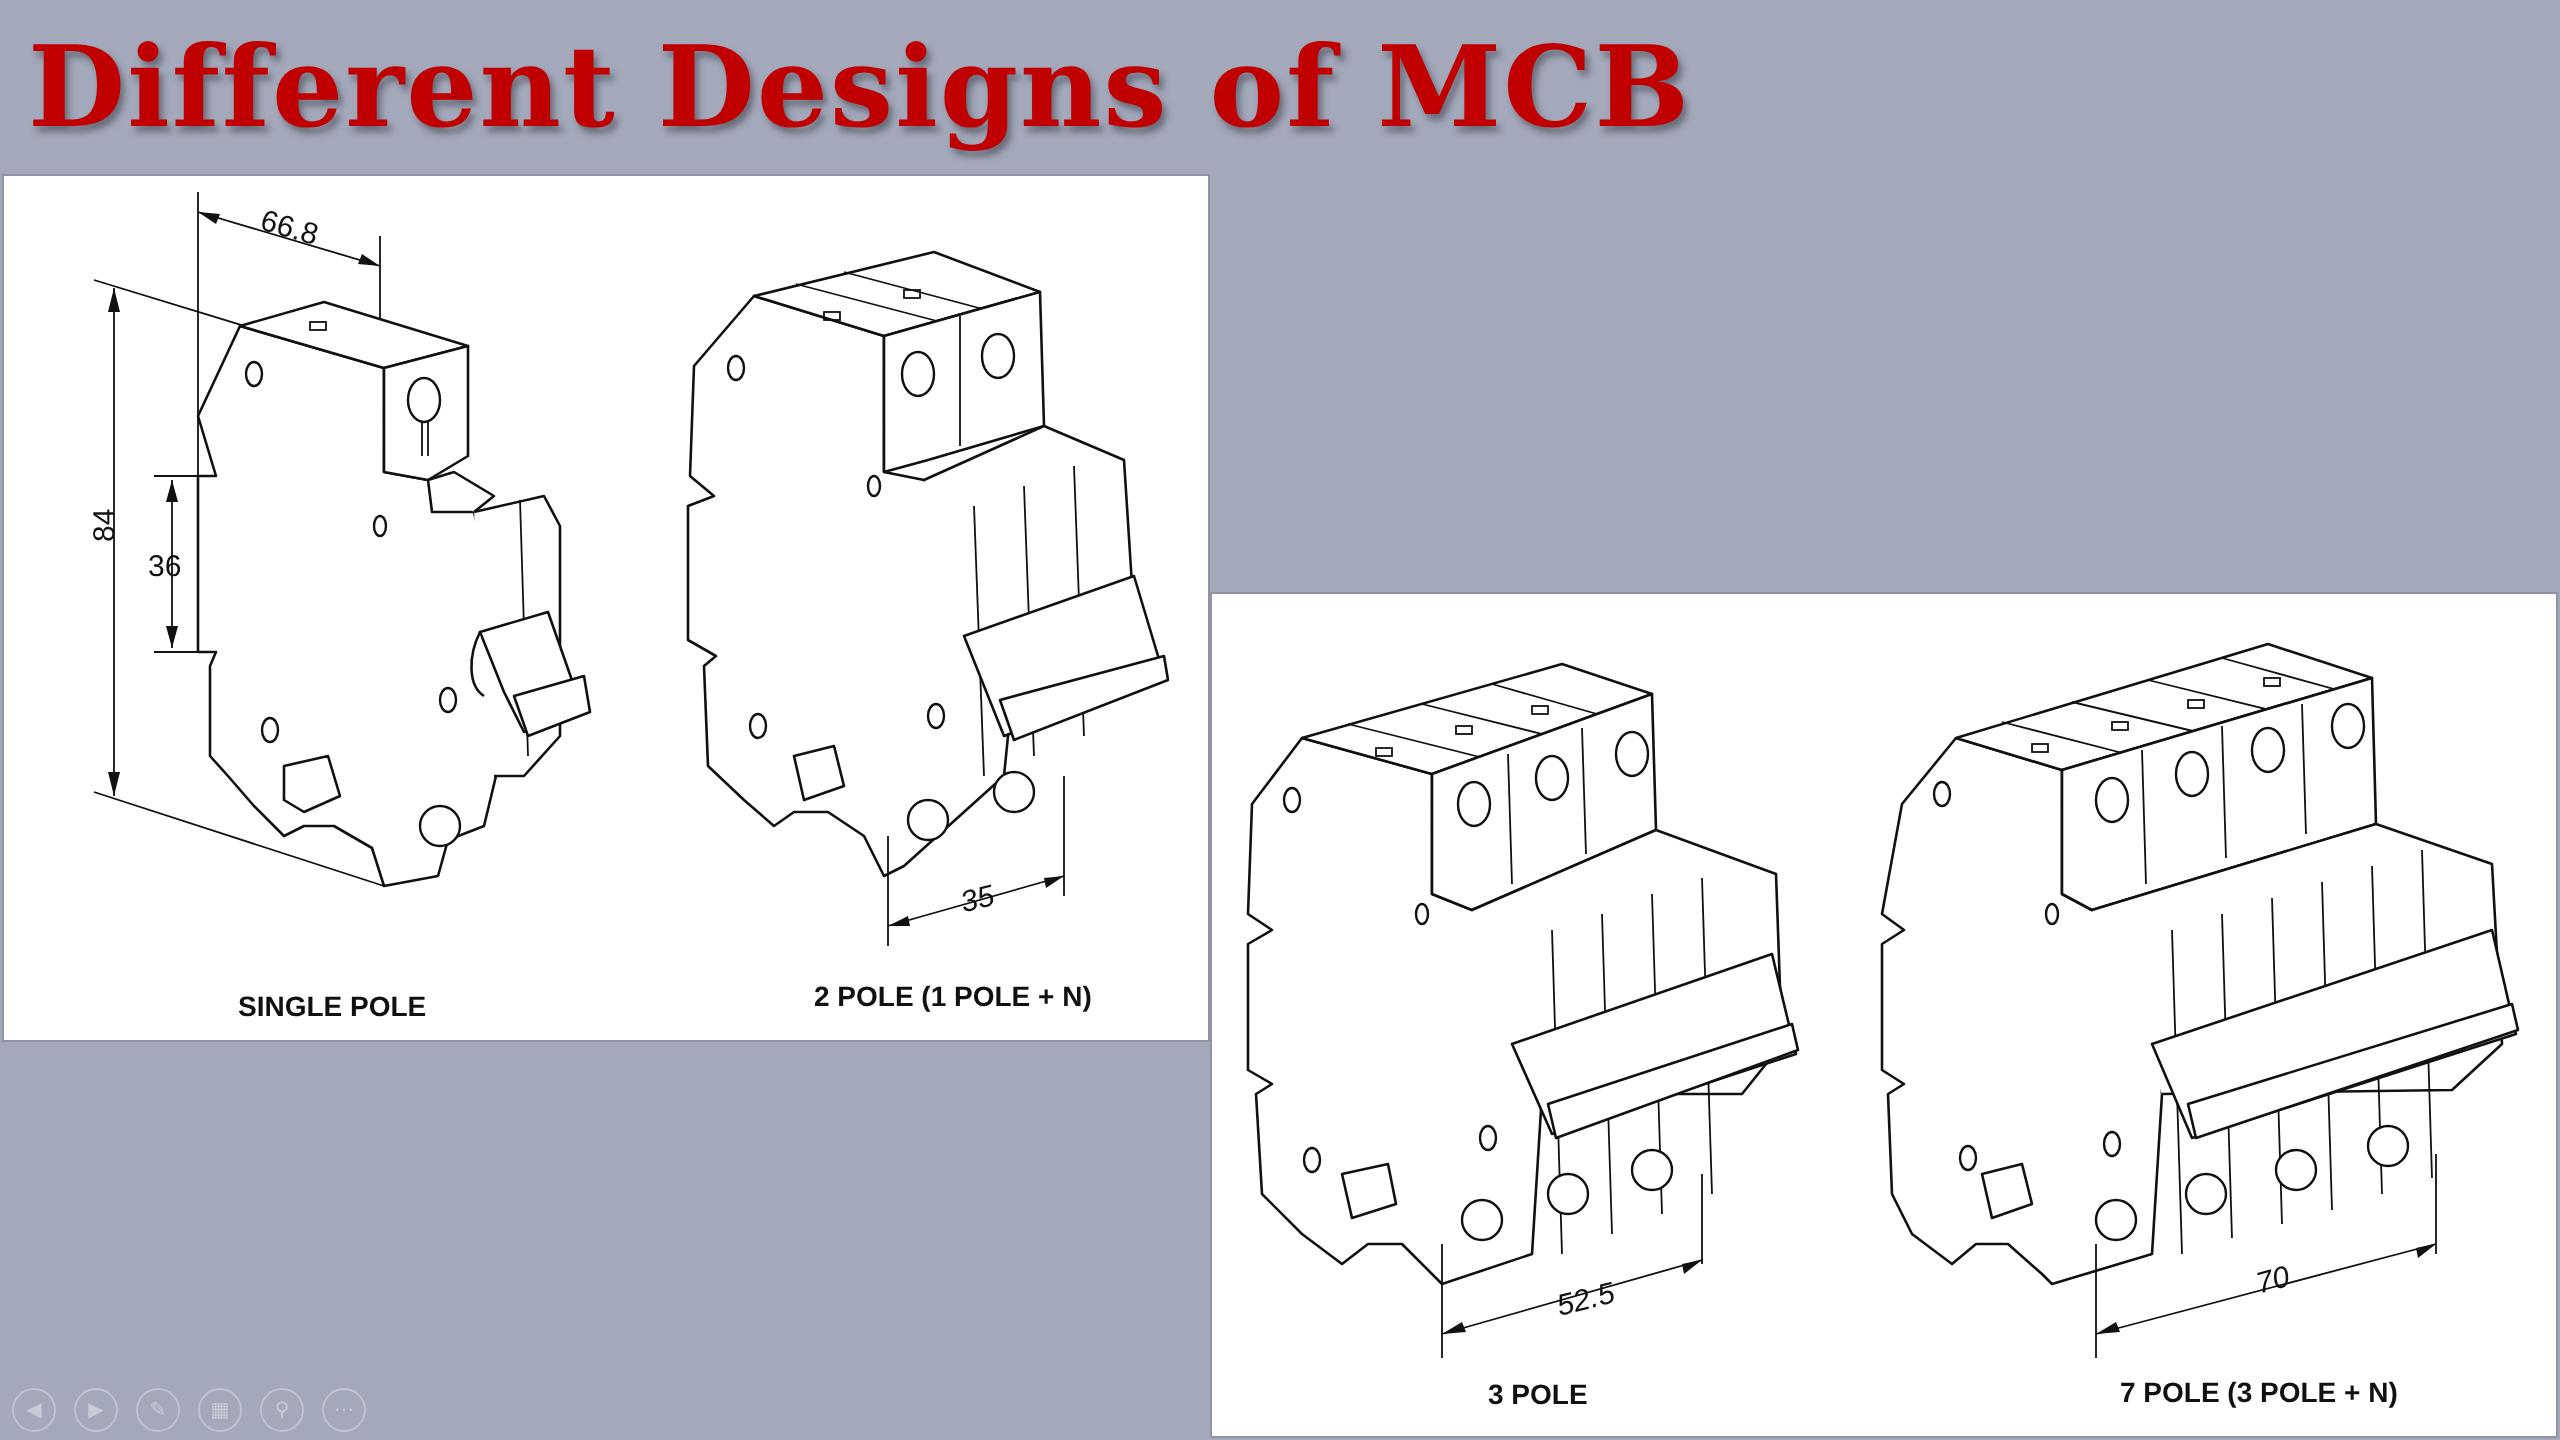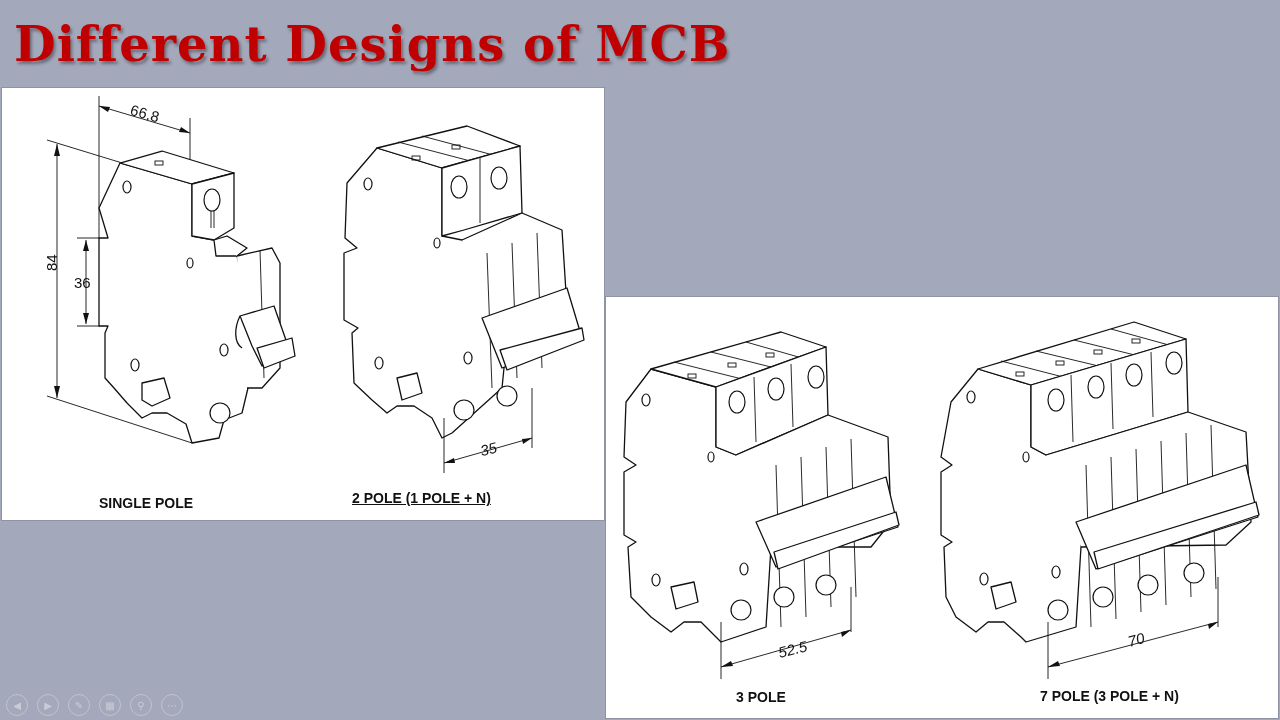--- a/index.html
+++ b/index.html
@@ -4,35 +4,36 @@
   <style>
     html, body { margin: 0; padding: 0; }
     body {
       width: 1280px; height: 720px; overflow: hidden; position: relative;
       background: #a3a8ba;
       font-family: "Liberation Sans", sans-serif;
     }
     .slide-title {
       position: absolute; left: 14px; top: 6px;
       font-family: "DejaVu Serif", serif;
-      font-weight: bold; font-size: 48px; letter-spacing: 1px;
+      font-weight: bold; font-size: 56px; letter-spacing: 1px;
       color: #c00000;
       text-shadow: 2px 3px 3px rgba(60,60,70,0.55);
       white-space: nowrap; line-height: 76px;
     }
     .panel {
       position: absolute; background: #ffffff;
       box-shadow: 0 0 0 1px #8f93a3;
     }
     .panel-top { left: 2px; top: 88px; width: 602px; height: 432px; }
     .panel-bottom { left: 606px; top: 297px; width: 672px; height: 421px; }
     .panel svg { position: absolute; left: 0; top: 0; }
     .caption {
       position: absolute; font-weight: bold; font-size: 14px; color: #111;
       white-space: nowrap;
+      margin-left: 20px;
     }
     .dim {
       font-family: "Liberation Sans", sans-serif; font-size: 15px; fill: #111;
     }
     .dim-i { font-style: italic; }
     .nav {
       position: absolute; left: 6px; bottom: 4px; display: flex; gap: 9px;
     }
     .nav-btn {
       width: 22px; height: 22px; border-radius: 50%;
@@ -123,21 +124,21 @@
 
       <line class="th" x1="442" y1="330" x2="442" y2="385"></line>
       <line class="th" x1="530" y1="300" x2="530" y2="360"></line>
       <line class="th" x1="442" y1="375" x2="530" y2="350"></line>
       <polygon points="442,375 452,370 453,375" fill="#111"></polygon>
       <polygon points="530,350 520,351 521,356" fill="#111"></polygon>
       <text class="dim dim-i" x="478" y="366" transform="rotate(-14 488 360)">35</text>
     </g>
   </svg>
   <div class="caption" style="left:97px; top:407px;">SINGLE POLE</div>
-  <div class="caption" style="left:350px; top:402px;text-decoration:underline;">2 POLE (1 POLE + N)</div>
+  <div class="caption" style="left:385px; top:402px;">2 POLE (1 POLE + N)</div>
 </div>
 
 <div class="panel panel-bottom">
   <svg width="672" height="421" viewBox="0 0 672 421">
 
     <g>
       <path class="ln" d="M20,105 L45,72 L110,90 L110,150 L130,158 L160,168 L165,250 L160,330 L115,345 L110,340 L95,325 L78,325 L65,335 L45,320 L25,300 L22,250 L30,245 L18,238 L18,175 L30,168 L18,160 Z"></path>
       <path class="ln" d="M45,72 L175,35 L220,50 L110,90 Z"></path>
       <line class="th" x1="68" y1="65" x2="148" y2="85"></line>
       <line class="th" x1="105" y1="55" x2="185" y2="75"></line>
@@ -214,21 +215,21 @@
       <path class="ln" d="M385,290 L405,285 L410,305 L390,312 Z"></path>
 
       <line class="th" x1="442" y1="325" x2="442" y2="382"></line>
       <line class="th" x1="612" y1="280" x2="612" y2="330"></line>
       <line class="th" x1="442" y1="370" x2="612" y2="325"></line>
       <polygon points="442,370 452,364 454,369" fill="#111"></polygon>
       <polygon points="612,325 602,327 603,332" fill="#111"></polygon>
       <text class="dim dim-i" x="522" y="348" transform="rotate(-15 530 343)">70</text>
     </g>
   </svg>
-  <div class="caption" style="left:130px; top:392px;">3 POLE</div>
+  <div class="caption" style="left:118px; top:392px;">3 POLE</div>
   <div class="caption" style="left:434px; top:391px;">7 POLE (3 POLE + N)</div>
 </div>
 
 <div class="nav">
   <div class="nav-btn">
       <span>◀</span>
     </div>
   <div class="nav-btn">
       <span>▶</span>
     </div>

